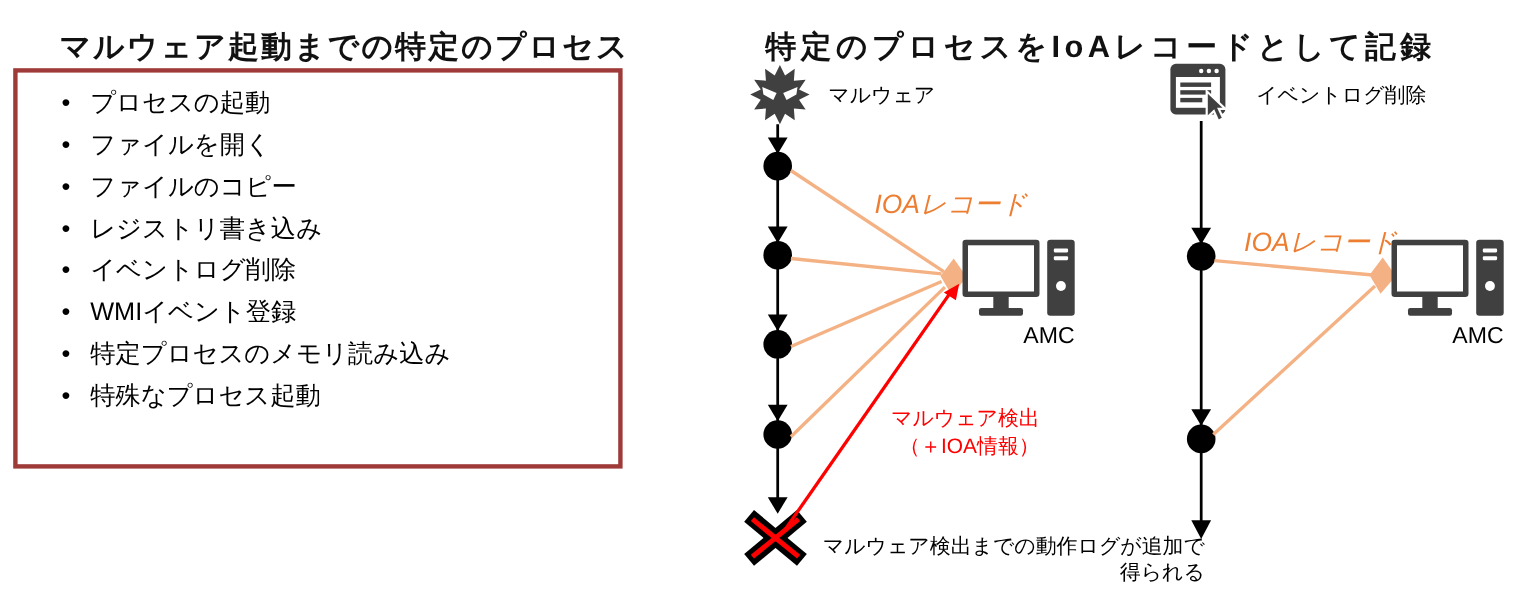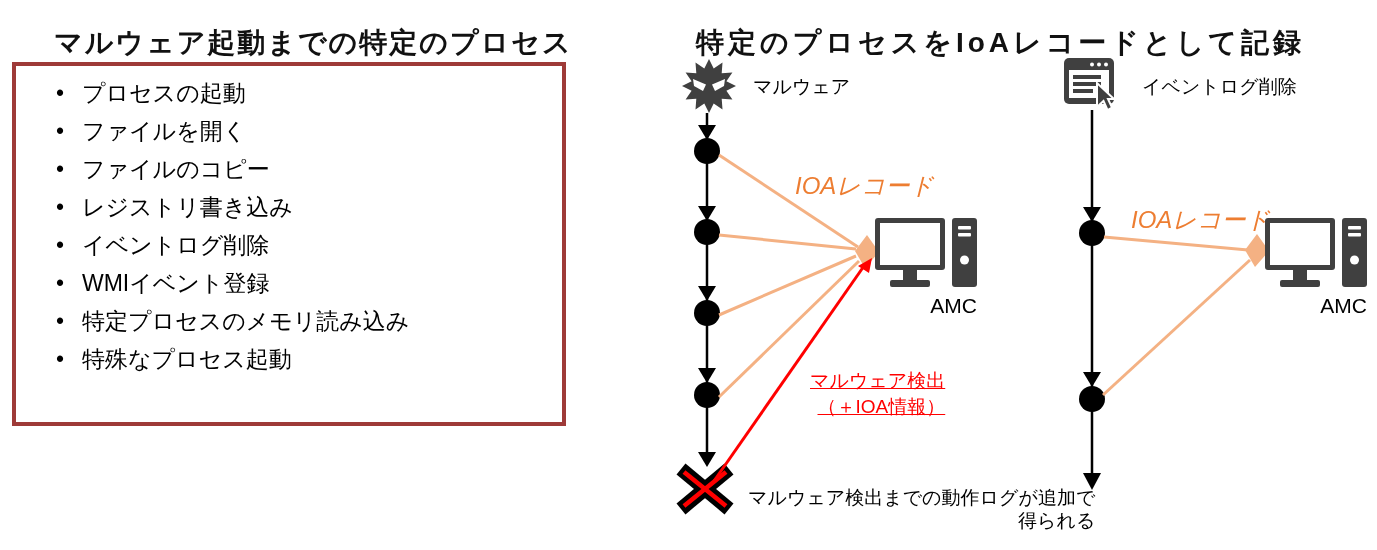--- a/index.html
+++ b/index.html
@@ -36,21 +36,21 @@
   .red-line   { stroke:var(--detection_red); stroke-width:3px; }
   .red-thin   { stroke:var(--detection_red); stroke-width:4.5px; }
   .red-arrow  { fill:var(--detection_red); }
   .xmark-line { stroke:#000; stroke-width:14px; }
   .gray-fill  { fill:var(--icon_gray); }
   .white-fill { fill:#ffffff; }
 
   .label { position:absolute; white-space:nowrap; font-size:19px; color:#000;text-align:right; }
   .label-orange { color:var(--accent_orange); font-size:24px;font-style:italic; }
   .label-red    { color:var(--detection_red); line-height:26px; }
-  .label-red span { display:block;text-decoration:underline; }
+  .label-red span { display:block; }
   .note   { line-height:23px; }
   .note span { display:block; }
   .amc-label { font-size:21px; width:102px; text-align:right; }
   #malware-label { left:753px; top:74px; }
   #ioa-label-1   { left:795px; top:170px; }
   #amc-label-1   { left:875px; top:294px; }
   #detect-label  { left:810px; top:368px; }
   #note-label    { left:748px; top:486px; }
   #normal-label  { left:1142px; top:74px; }
   #ioa-label-2   { left:1131px; top:204px; }

